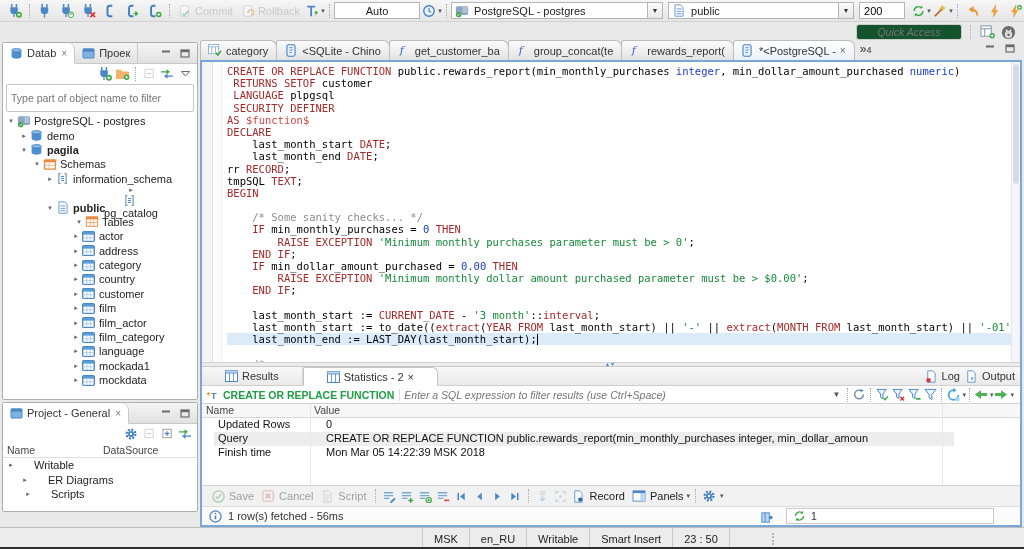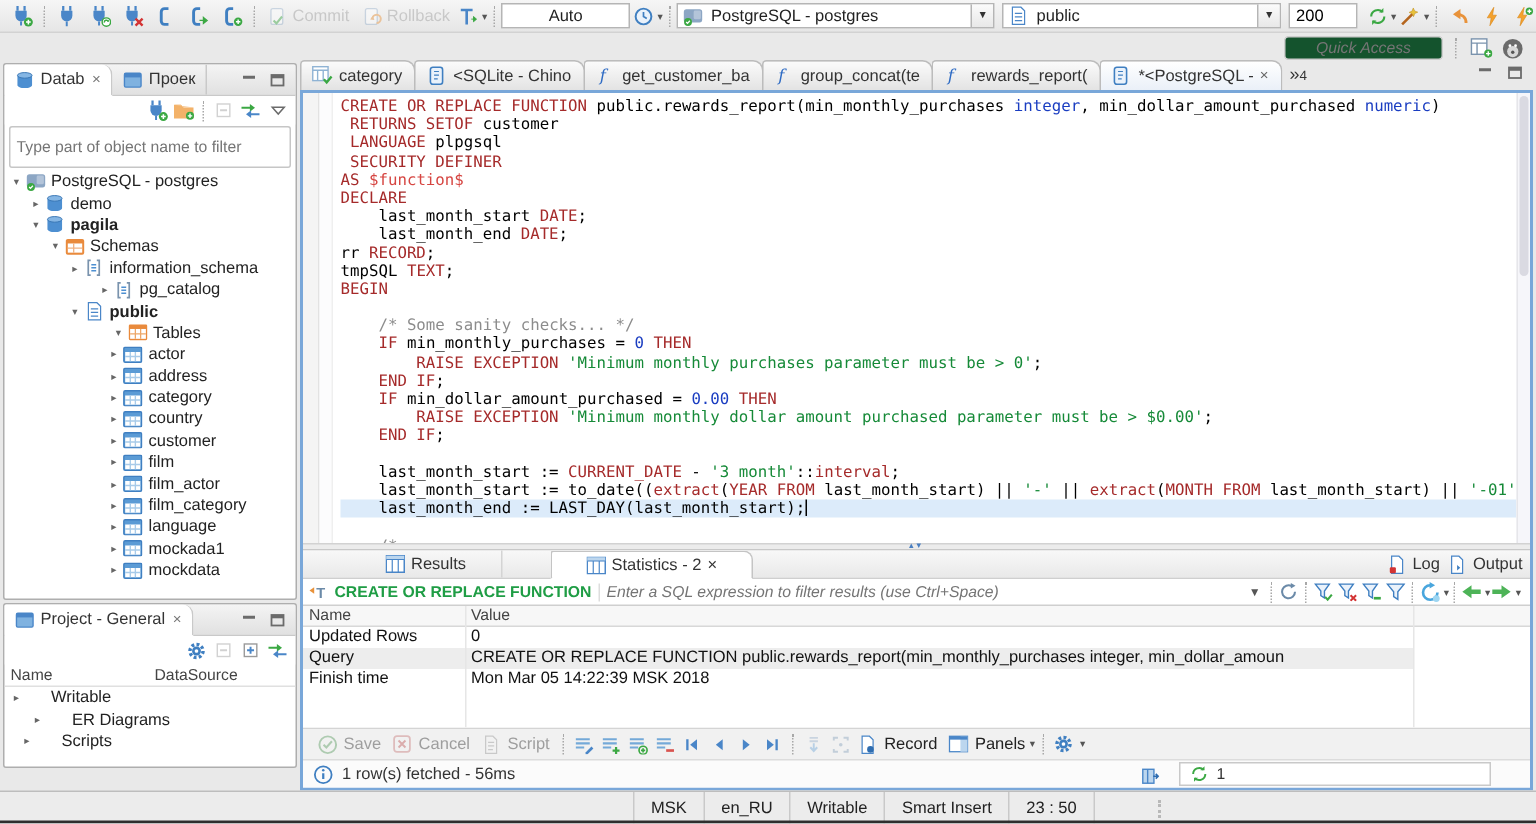--- a/index.html
+++ b/index.html
@@ -62,35 +62,35 @@
   .cl { height:12.2px; white-space:pre; }
   .cl.cur { background:#dcebfa; }
   .c-k { color:#a52a2a; } .c-d { color:#d64541; } .c-s { color:#168a38; }
   .c-n { color:#1a3dc1; } .c-c { color:#8c8c8c; } .c-p { color:#000; }
   .caret { display:inline-block; width:1px; height:11px; background:#000; vertical-align:-2px; }
   .vsb { width:9px; background:#f6f6fa; border-left:1px solid #e6e6ea; flex:none; position:relative; }
   .vsb .thumb { position:absolute; top:2px; left:1px; width:6px; height:120px; background:#dadae2; border-radius:3px; }
   .splitter { height:5px; background:#ececec; border-top:1px solid #d2d2d2; border-bottom:1px solid #c8c8c8; text-align:center; font-size:6px; line-height:3px; color:#4a7fc1; letter-spacing:2px; flex:none; }
 
   .rtabs { height:19px; background:linear-gradient(#f8f8f8,#e9e9e9); border-bottom:1px solid #cfcfcf; display:flex; align-items:stretch; flex:none; }
-  .rtab { display:flex; align-items:center; gap:4px; padding:0 23px; color:#333; border-right:1px solid #d4d4d4; white-space:nowrap;margin-left:32px; }
+  .rtab { display:flex; align-items:center; gap:4px; padding:0 23px; color:#333; border-right:1px solid #d4d4d4; white-space:nowrap; }
   .rtab.act { background:#fff; border:1px solid #c4c4c4; border-bottom:1px solid #fff; margin-bottom:-1px; border-radius:2px 6px 0 0; }
   .rtacts { margin-left:auto; display:flex; align-items:center; gap:3px; padding-right:5px; color:#333; }
 
   .filterbar { height:18px; display:flex; align-items:center; border-bottom:1px solid #cfcfcf; background:#fff; flex:none; font-size:10.5px; padding:0 3px; }
   .fctx { color:#1f9d45; font-weight:bold; margin:0 5px 0 2px; white-space:nowrap; }
   .fdiv { width:1px; height:12px; background:#ddd; margin-right:4px; }
   .fph { flex:1; border:none; outline:none; font-style:italic; color:#9a9a9a; font-size:10.5px; font-family:"Liberation Sans",sans-serif; min-width:20px; }
 
   .grid { flex:1; position:relative; background:#fff; overflow:hidden; }
   .grid .vline1 { position:absolute; left:108px; top:0; bottom:0; width:1px; background:#e6e6e6; }
   .grid .vline2 { position:absolute; left:740px; top:0; bottom:0; width:1px; background:#e6e6e6; }
   .ghead { height:14px; background:#f7f7f7; border-bottom:1px solid #d8d8d8; position:relative; font-size:10.5px; color:#444; }
   .ghead .h1 { position:absolute; left:4px; top:0; } .ghead .h2 { position:absolute; left:112px; top:0; }
-  .grow { height:14px; position:relative; font-size:11px; color:#111; }
+  .grow { height:14px; position:relative; font-size:11px; color:#111;margin-left:12px; }
   .grow.alt { background:#ededed; width:740px; }
   .grow .cn { position:absolute; left:4px; top:0; width:100px; white-space:nowrap; overflow:hidden; }
   .grow .cv { position:absolute; left:112px; top:0; right:86px; white-space:nowrap; overflow:hidden; }
 
   .gtb { height:21px; background:#f1f1f1; border-top:1px solid #d4d4d4; display:flex; align-items:center; gap:2px; padding:0 8px; flex:none; }
   .gtb .lbl { color:#9e9e9e; margin:0 4px 0 1px; } .gtb .lblon { color:#222; margin:0 4px 0 1px; }
   .fetchrow { height:19px; background:#fbfbfb; border-top:1px solid #dcdcdc; display:flex; align-items:center; gap:5px; padding:0 5px; flex:none; position:relative; color:#333; }
   .refbox { position:absolute; right:26px; top:1px; width:208px; height:16px; border:1px solid #c9c9c9; background:#fff; display:flex; align-items:center; gap:5px; padding-left:6px; font-size:10.5px; }
   .pinic { position:absolute; right:246px; top:2px; }
 
@@ -430,21 +430,21 @@
       <div class="trow" style="padding-left: 42px;">
         <span class="arrow">▸</span>
         <span class="icon" style="width: 15px; height: 13px;">
           <svg width="13" height="13" viewBox="0 0 16 16">
             <path d="M5.5 2h-2v12h2M10.5 2h2v12h-2" stroke="#7a93ad" fill="none" stroke-width="1.4"></path>
             <path d="M6 5.5h4M6 8h4M6 10.5h4" stroke="#4d8fd1" stroke-width="1.3"></path>
           </svg>
         </span>
         <span class="tlabel">information_schema</span>
       </div>
-      <div class="trow" style="padding-left: 62px;">
+      <div class="trow" style="padding-left: 62px; flex-direction: column;">
         <span class="arrow">▸</span>
         <span class="icon" style="width: 15px; height: 13px;">
           <svg width="13" height="13" viewBox="0 0 16 16">
             <path d="M5.5 2h-2v12h2M10.5 2h2v12h-2" stroke="#7a93ad" fill="none" stroke-width="1.4"></path>
             <path d="M6 5.5h4M6 8h4M6 10.5h4" stroke="#4d8fd1" stroke-width="1.3"></path>
           </svg>
         </span>
         <span class="tlabel">pg_catalog</span>
       </div>
       <div class="trow" style="padding-left: 42px;">
@@ -655,21 +655,21 @@
       <div class="trow" style="padding-left: 3px;">
         <span class="arrow">▸</span>
         <span class="icon" style="width: 15px; height: 13px;"></span>
         <span class="tlabel">Writable</span>
       </div>
       <div class="trow" style="padding-left: 17px;">
         <span class="arrow">▸</span>
         <span class="icon" style="width: 15px; height: 13px;"></span>
         <span class="tlabel">ER Diagrams</span>
       </div>
-      <div class="trow" style="padding-left: 10px;">
+      <div class="trow" style="padding-left: 20px;">
         <span class="arrow">▸</span>
         <span class="icon" style="width: 15px; height: 13px;"></span>
         <span class="tlabel">Scripts</span>
       </div>
     </div>
 </div>
 
 <div class="etabs" id="editor-tabs">
     <span class="etab">
       <span class="icon" style="width: 15px; height: 13px;">

